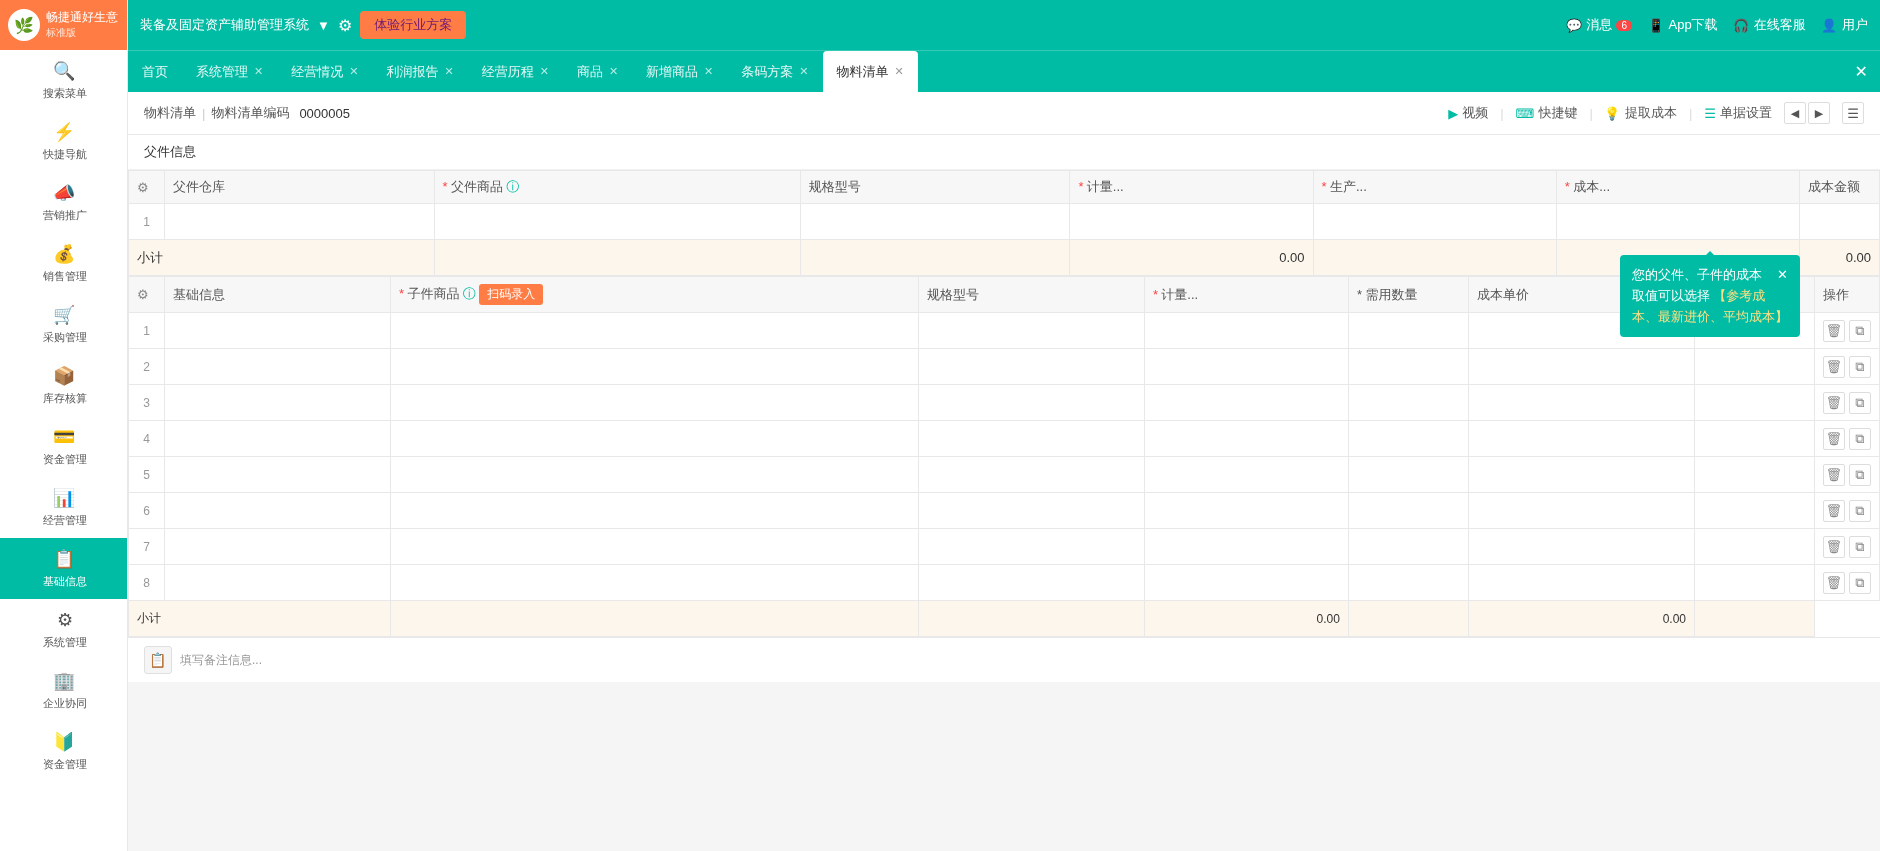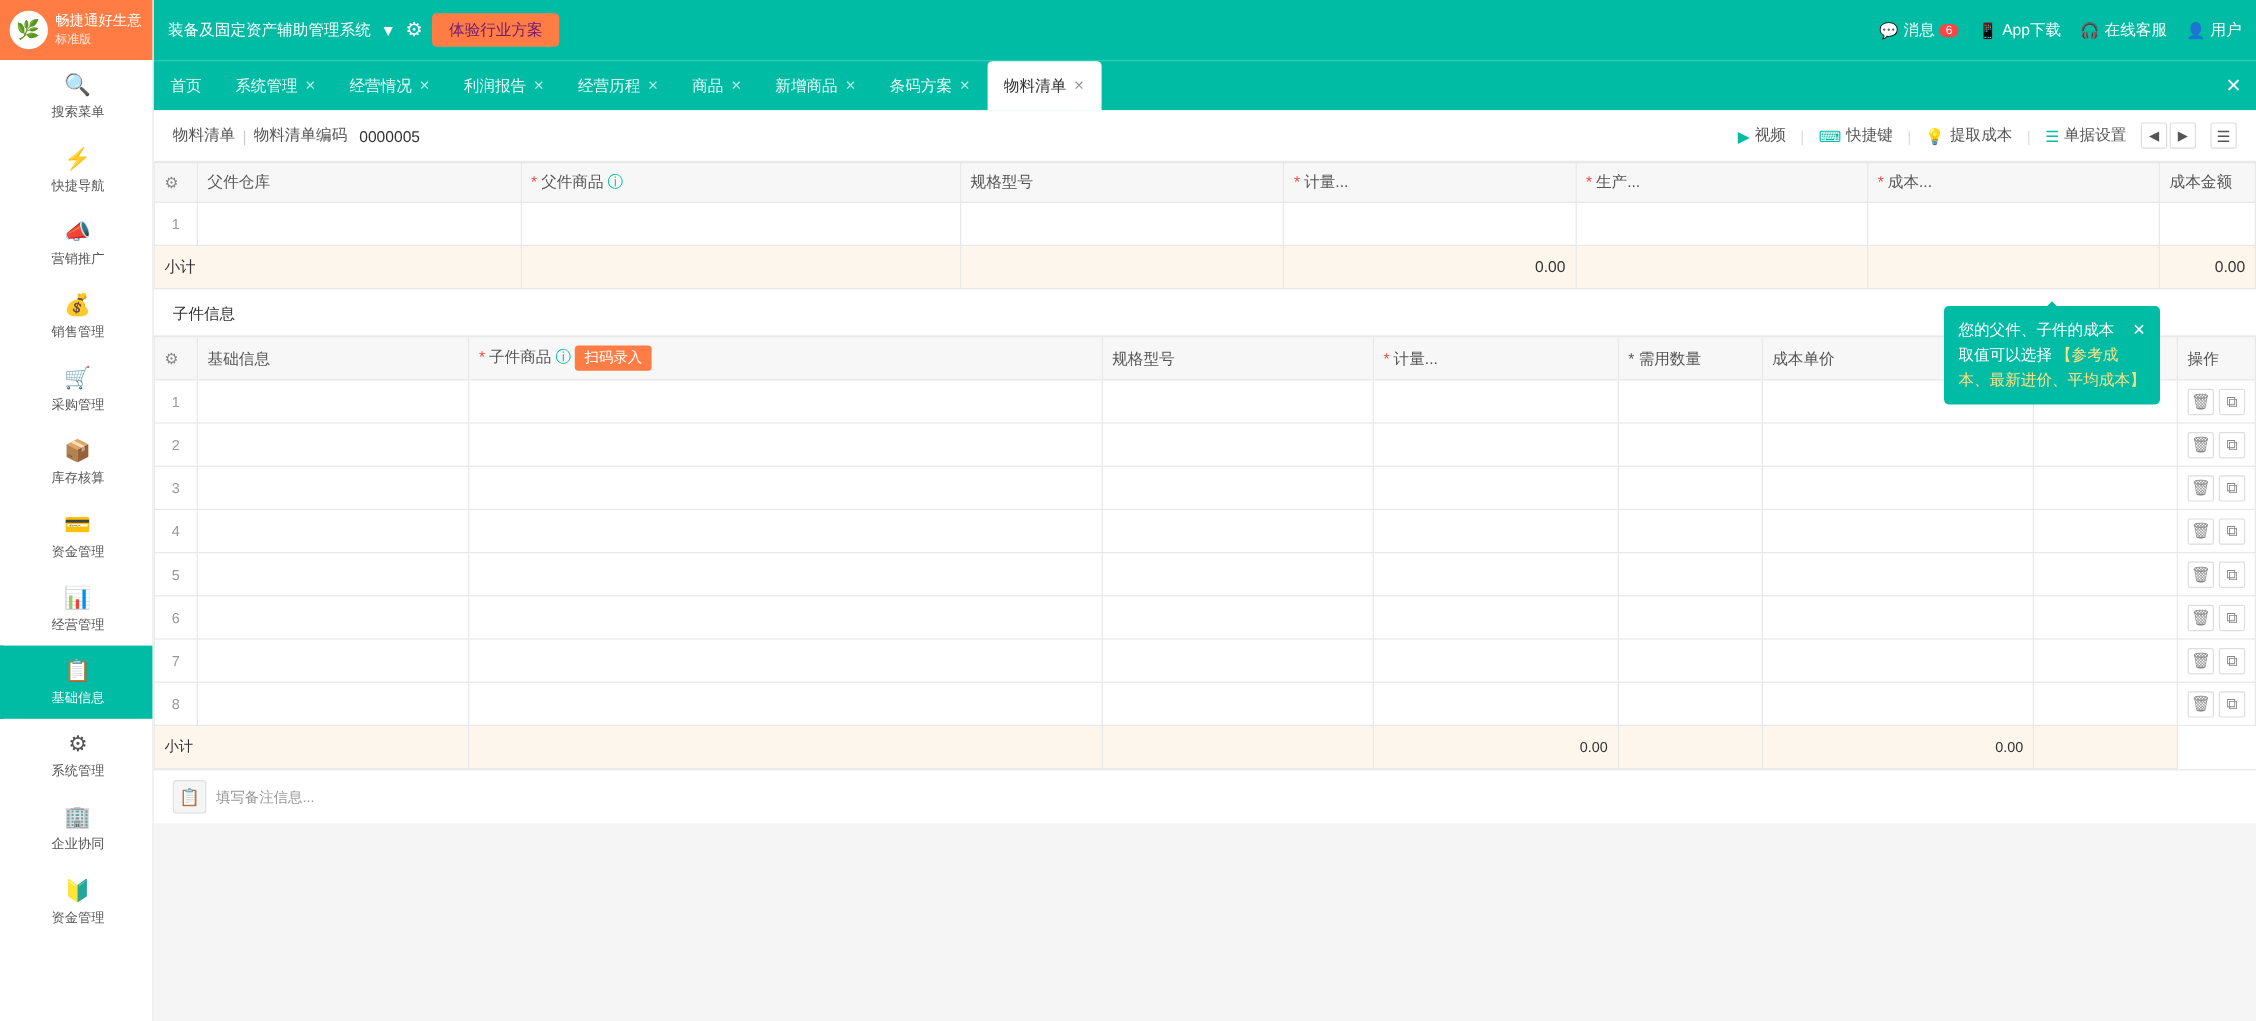--- a/index.html
+++ b/index.html
@@ -246,20 +246,23 @@
       </div>
 
       <div style="position:relative;">
         <div class="tooltip-popup">
           <span class="tooltip-close">✕</span>
           <span>您的父件、子件的成本取值可以选择</span>
           <span class="tooltip-accent">【参考成本、最新进价、平均成本】</span>
         </div>
       </div>
 
+      <div class="section-header">
+        <span>父件信息</span>
+      </div>
       <table class="data-table">
         <thead>
           <tr>
             <th class="col-settings">
               <span class="settings-col-icon">⚙</span>
             </th>
             <th>
               <span>父件仓库</span>
             </th>
             <th>
@@ -309,23 +312,20 @@
             </td>
             <td></td>
             <td></td>
             <td style="text-align:right;">
               <span>0.00</span>
             </td>
           </tr>
         </tbody>
       </table>
 
-      <div class="section-header" style="margin-top:4px;">
-        <span>子件信息</span>
-      </div>
       <table class="data-table">
         <thead>
           <tr>
             <th class="col-settings">
               <span class="settings-col-icon">⚙</span>
             </th>
             <th>
               <span>基础信息</span>
             </th>
             <th>

